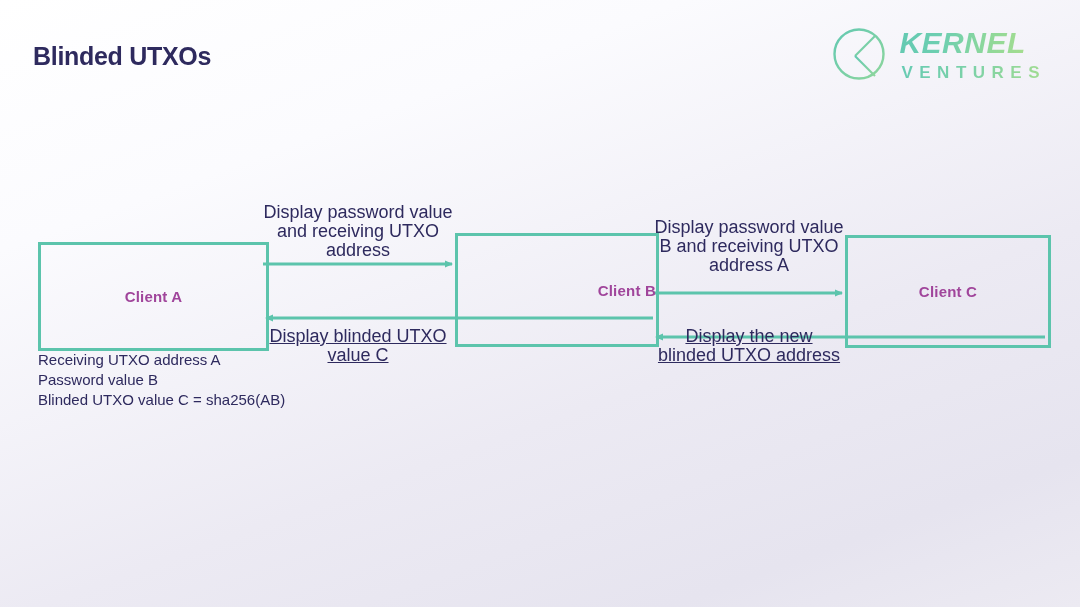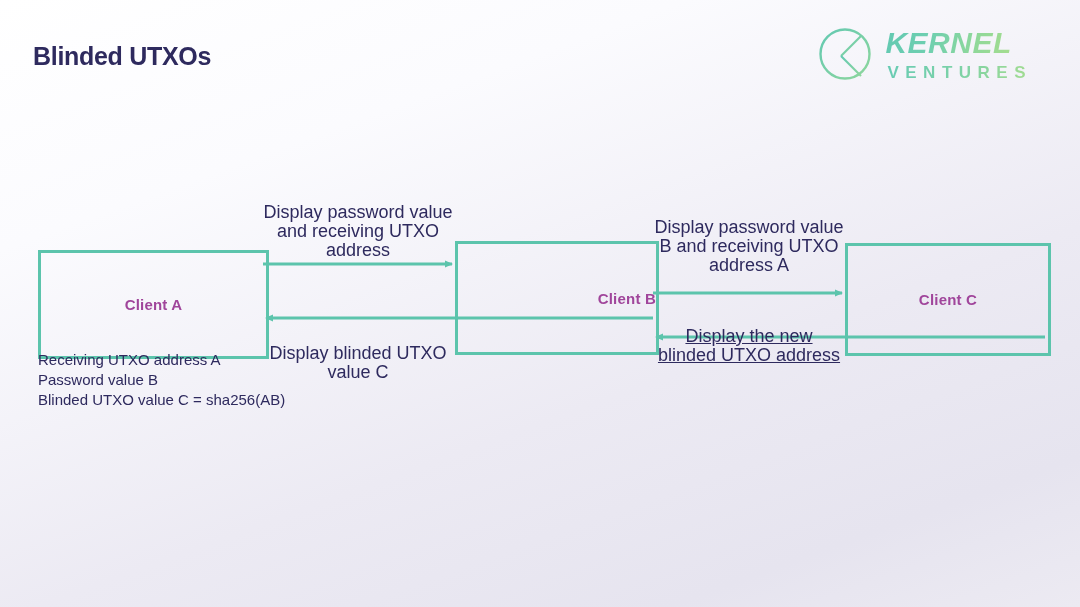--- a/index.html
+++ b/index.html
@@ -26,21 +26,21 @@
     top: 42px;
     font-size: 25px;
     font-weight: bold;
     letter-spacing: -0.3px;
     color: #2e2a5e;
     white-space: nowrap;
   }
 
   .logo {
     position: absolute;
-    right: 48px;
+    right: 34px;
     top: 28px;
     display: flex;
     align-items: center;
     gap: 12px;
     height: 52px;
   }
   .logo-mark {
     width: 56px;
     height: 56px;
     flex: 0 0 56px;
@@ -83,42 +83,41 @@
     width: 1080px;
     height: 607px;
   }
   .node-box {
     position: absolute;
     border: 3px solid #5cc4ac;
     background: transparent;
     display: flex;
     align-items: center;
     justify-content: center;
-    margin-top: 8px;
   }
   .node-label {
     font-size: 15px;
     font-weight: bold;
     color: #a0459b;
     letter-spacing: 0.2px;
   }
 
   #node-a { left: 38px;  top: 242px; width: 225px; height: 103px; }
   #node-b { left: 455px; top: 233px; width: 198px; height: 108px; justify-content: flex-end; }
   #node-c { left: 845px; top: 235px; width: 200px; height: 107px; }
 
   .edge-label {
     position: absolute;
     font-size: 18px;
     line-height: 19px;
     color: #2e2a5e;
     text-align: center;
   }
   #label-ab-top    { left: 262px; top: 203px; width: 192px; }
-  #label-ab-bottom { left: 262px; top: 344px; width: 192px; }
+  #label-ab-bottom { left: 262px; top: 327px; width: 192px; text-decoration: underline; }
   #label-bc-top    { left: 654px; top: 203px; width: 190px; margin-top: 15px; }
   #label-bc-bottom { left: 654px; top: 327px; width: 190px; text-decoration: underline; }
 
   .client-a-notes {
     position: absolute;
     left: 38px;
     top: 350px;
     font-size: 15px;
     line-height: 20px;
     color: #2e2a5e;

